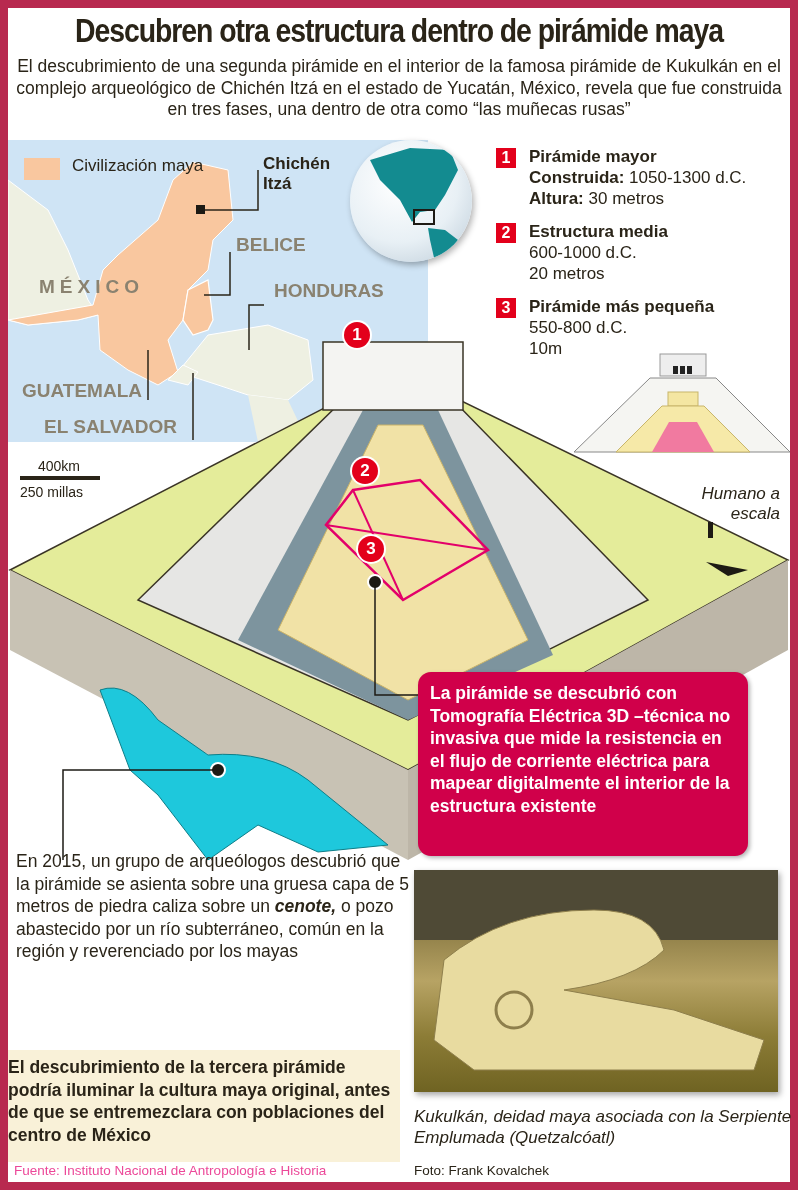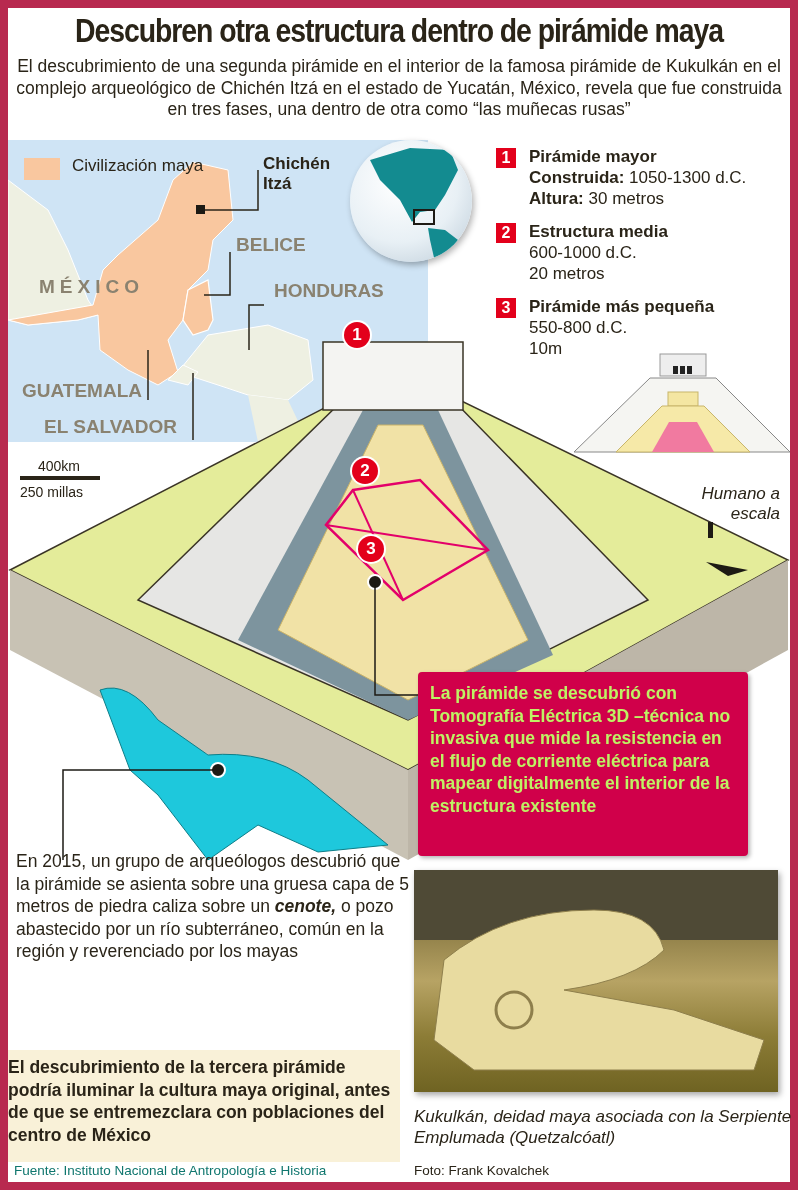--- a/index.html
+++ b/index.html
@@ -16,25 +16,25 @@
   .scale{position:absolute;left:20px;top:458px;font-size:14px;}
   .scale .bar{width:80px;height:4px;background:#2a2418;margin:2px 0 4px 0;}
   
   .globe{position:absolute;left:350px;top:140px;width:122px;height:122px;border-radius:50%;background:radial-gradient(circle at 40% 35%,#ffffff 0%,#e8f0f5 55%,#b9c9d6 100%);box-shadow:2px 3px 6px rgba(0,0,0,0.3);overflow:hidden;}
   
   .legend-list{position:absolute;left:496px;top:146px;width:290px;}
   .li{position:relative;padding-left:33px;margin-bottom:12px;font-size:17px;line-height:21px;}
   .num{position:absolute;left:0;top:2px;width:20px;height:20px;background:#e3001b;color:#fff;font-weight:bold;font-size:16px;text-align:center;line-height:20px;}
   .li b{font-weight:bold;}
   
-  .red-callout{position:absolute;left:418px;top:672px;width:330px;height:184px;background:#d0004a;border-radius:4px;box-sizing:border-box;padding:10px 12px;color:#bef264;font-weight:bold;font-size:17.5px;line-height:22.5px;box-shadow:2px 2px 4px rgba(0,0,0,0.3);}
+  .red-callout{position:absolute;left:418px;top:672px;width:330px;height:184px;background:#d0004a;border-radius:13px;box-sizing:border-box;padding:10px 12px;color:#ffffff;font-weight:bold;font-size:17.5px;line-height:22.5px;box-shadow:2px 2px 4px rgba(0,0,0,0.3);}
   .cenote-text{position:absolute;left:16px;top:850px;width:400px;font-size:17.5px;line-height:22.5px;color:#2a2418;}
   .cenote-text i{font-weight:bold;}
   .bottom-box{position:absolute;left:8px;top:1050px;width:392px;height:112px;background:#f9f1d8;box-sizing:border-box;padding:6px 0;font-weight:bold;font-size:17.5px;line-height:22.5px;color:#2a2418;}
-  .source{position:absolute;left:14px;top:1163px;font-size:13.5px;color:#0f766e;}
+  .source{position:absolute;left:14px;top:1163px;font-size:13.5px;color:#ec4899;}
   .photo{position:absolute;left:414px;top:870px;width:364px;height:222px;background:linear-gradient(180deg,#6c5a2e 0%,#8a7a44 25%,#b7a364 50%,#8c7c36 75%,#6f6322 100%);box-shadow:2px 3px 6px rgba(0,0,0,0.35);overflow:hidden;}
   .caption{position:absolute;left:414px;top:1106px;width:380px;font-size:17px;line-height:21px;font-style:italic;color:#2a2418;}
   .credit{position:absolute;left:414px;top:1163px;font-size:13.5px;color:#2a2418;}
   .human-label{position:absolute;left:660px;top:484px;width:120px;text-align:right;font-style:italic;font-size:17px;line-height:20px;}
   .badge{position:absolute;width:26px;height:26px;border-radius:50%;background:#e3001b;color:#fff;font-weight:bold;font-size:17px;text-align:center;line-height:26px;box-shadow:0 0 0 2px #fff;}
 </style>
 </head>
 <body>
 
 <div class="frame"></div>

